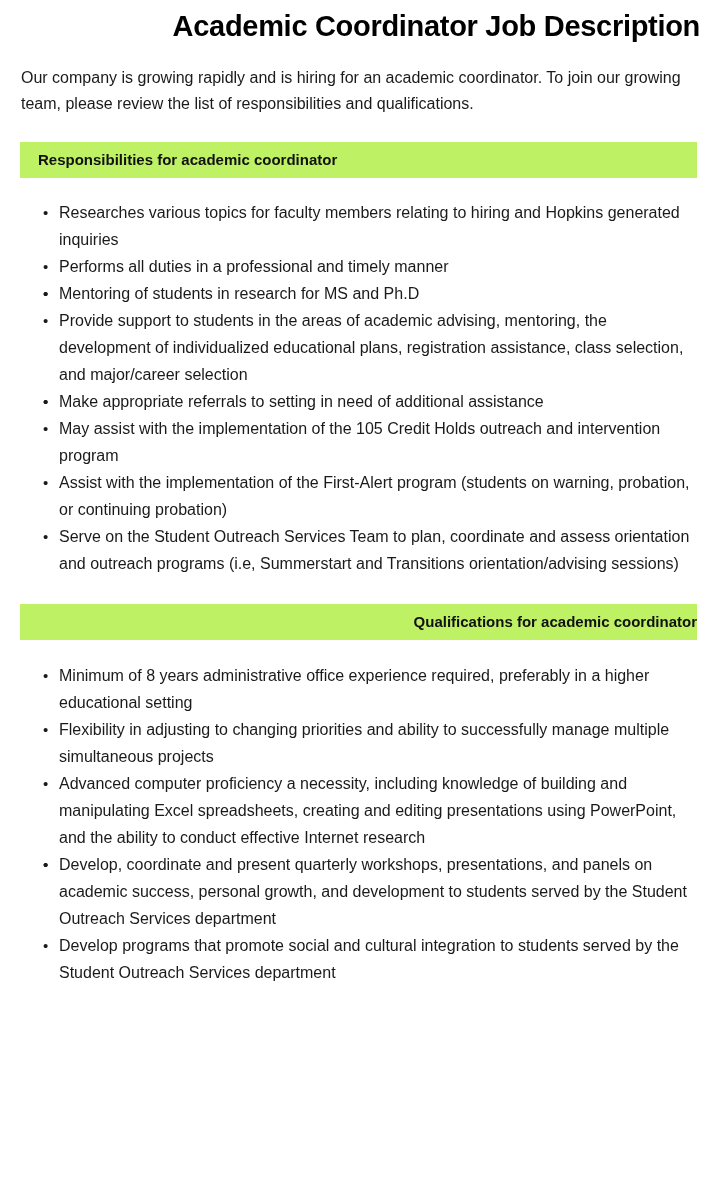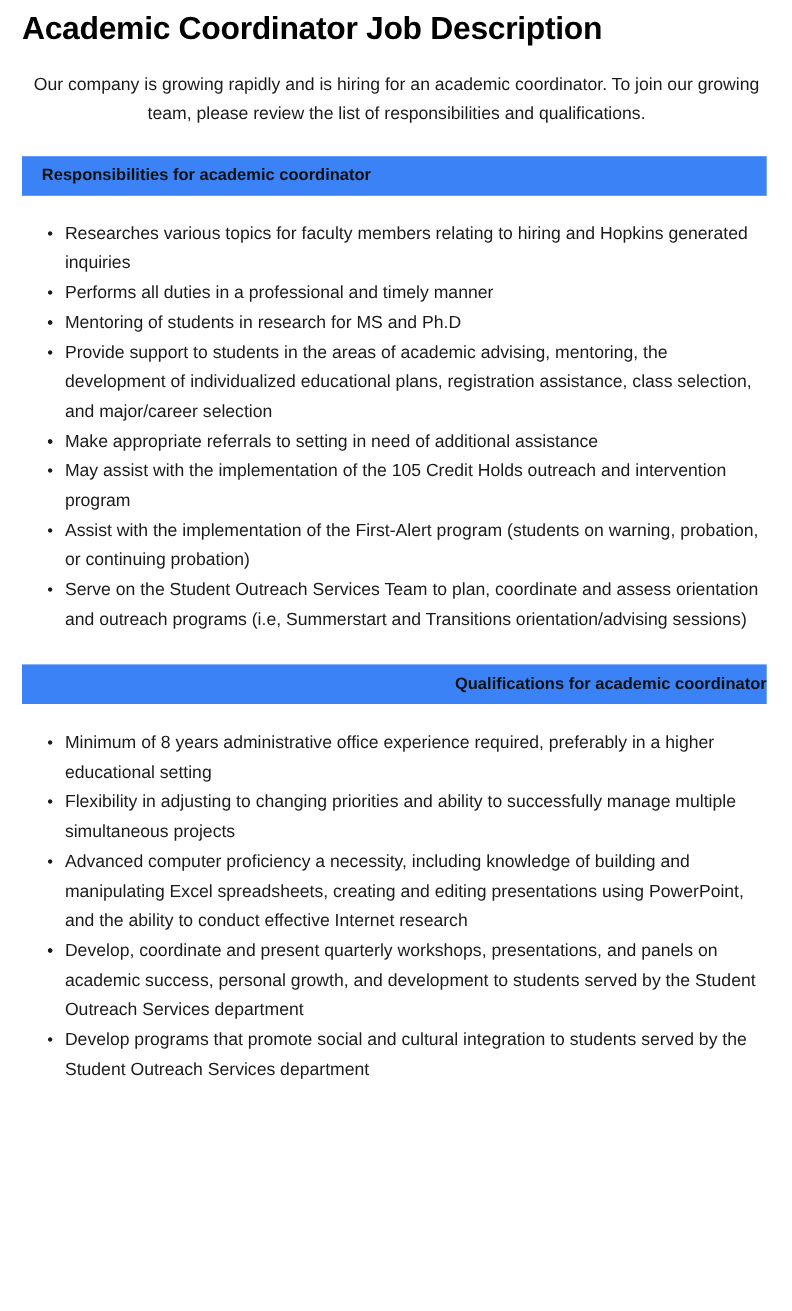--- a/index.html
+++ b/index.html
@@ -18,43 +18,42 @@
 
   .page {
     width: 720px;
     box-sizing: border-box;
     padding: 0;
   }
 
   .doc-title {
     font-size: 29px;
     font-weight: bold;
-    text-align: left;
+    text-align: right;
     letter-spacing: -0.3px;
     color: #000000;
     margin: 0;
     padding: 6px 20px 0 20px;
     line-height: 40px;
   }
 
   .intro {
     font-size: 16px;
     line-height: 26px;
     color: #1a1a1a;
     margin: 0;
     padding: 19px 20px 0 21px;
-    text-align: center;
   }
 
   .section {
     margin: 0;
   }
 
   .section-header {
-    background: #3b82f6;
+    background: #bef264;
     margin: 0 23px 0 20px;
     padding: 8px 0 9px 18px;
     font-size: 15px;
     font-weight: bold;
     color: #111111;
     line-height: 19px;
     box-sizing: border-box;
   }
 
   .section-responsibilities .section-header {

